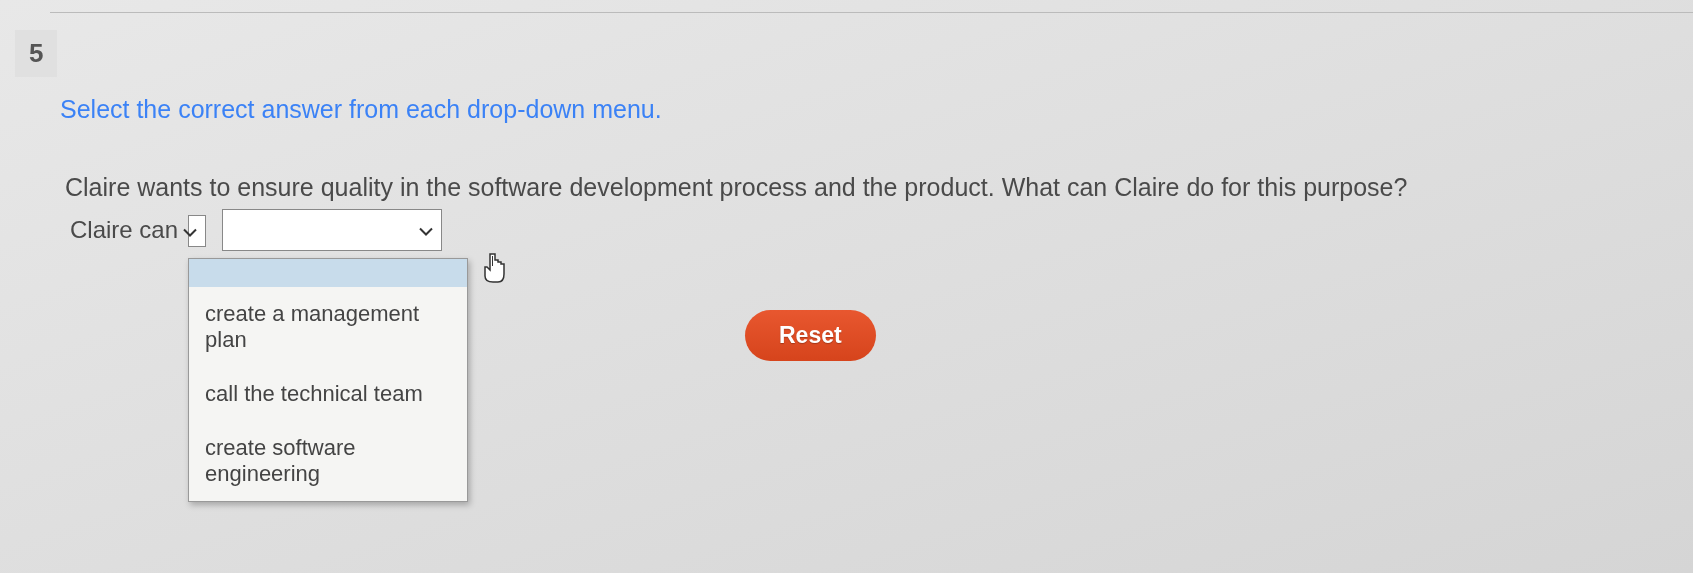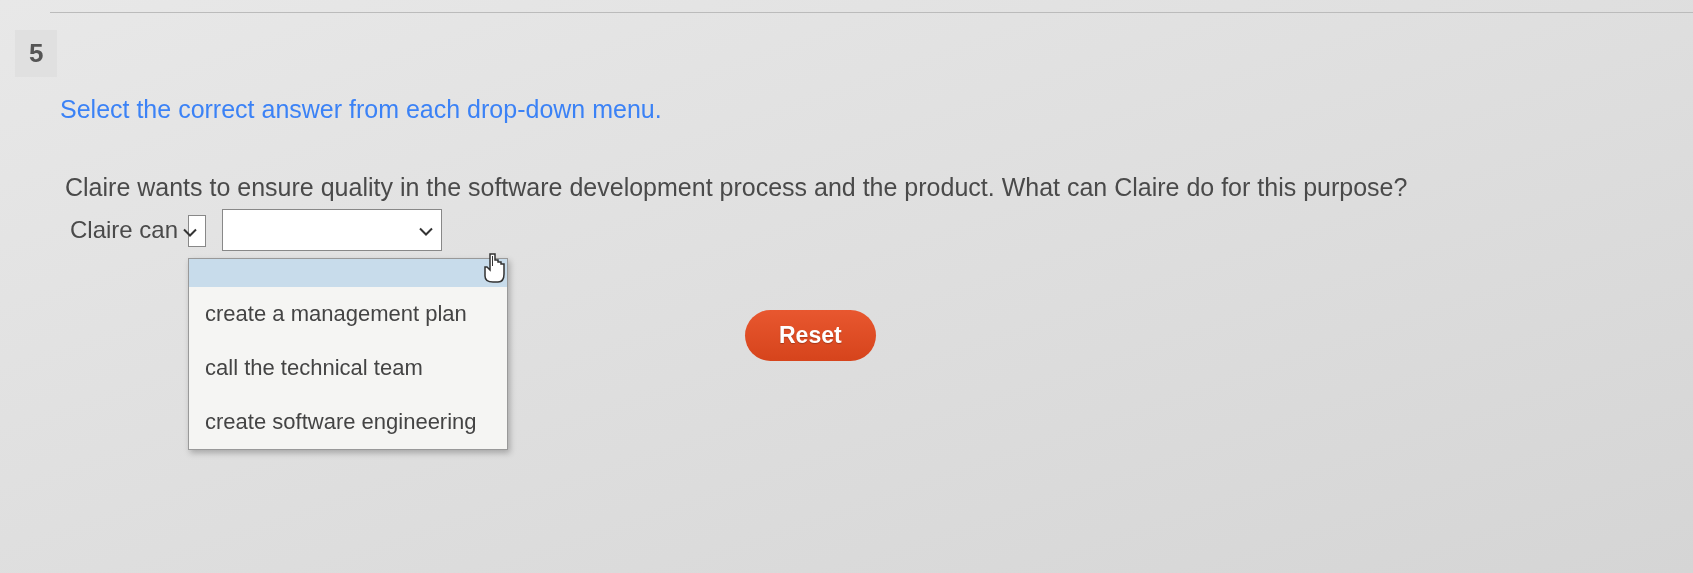--- a/index.html
+++ b/index.html
@@ -76,21 +76,21 @@
       position: absolute;
       right: 8px;
       top: 50%;
       transform: translateY(-50%);
       pointer-events: none;
     }
     .dropdown-listbox {
       position: absolute;
       top: 42px;
       left: 0;
-      width: 320px;
+      width: 280px;
       border: 1px solid #999;
       background: #f5f5f3;
       box-shadow: 2px 3px 6px rgba(0,0,0,0.25);
       z-index: 10;
     }
     .dropdown-option {
       padding: 14px 16px;
       font-size: 22px;
       color: #444;
       cursor: pointer;

